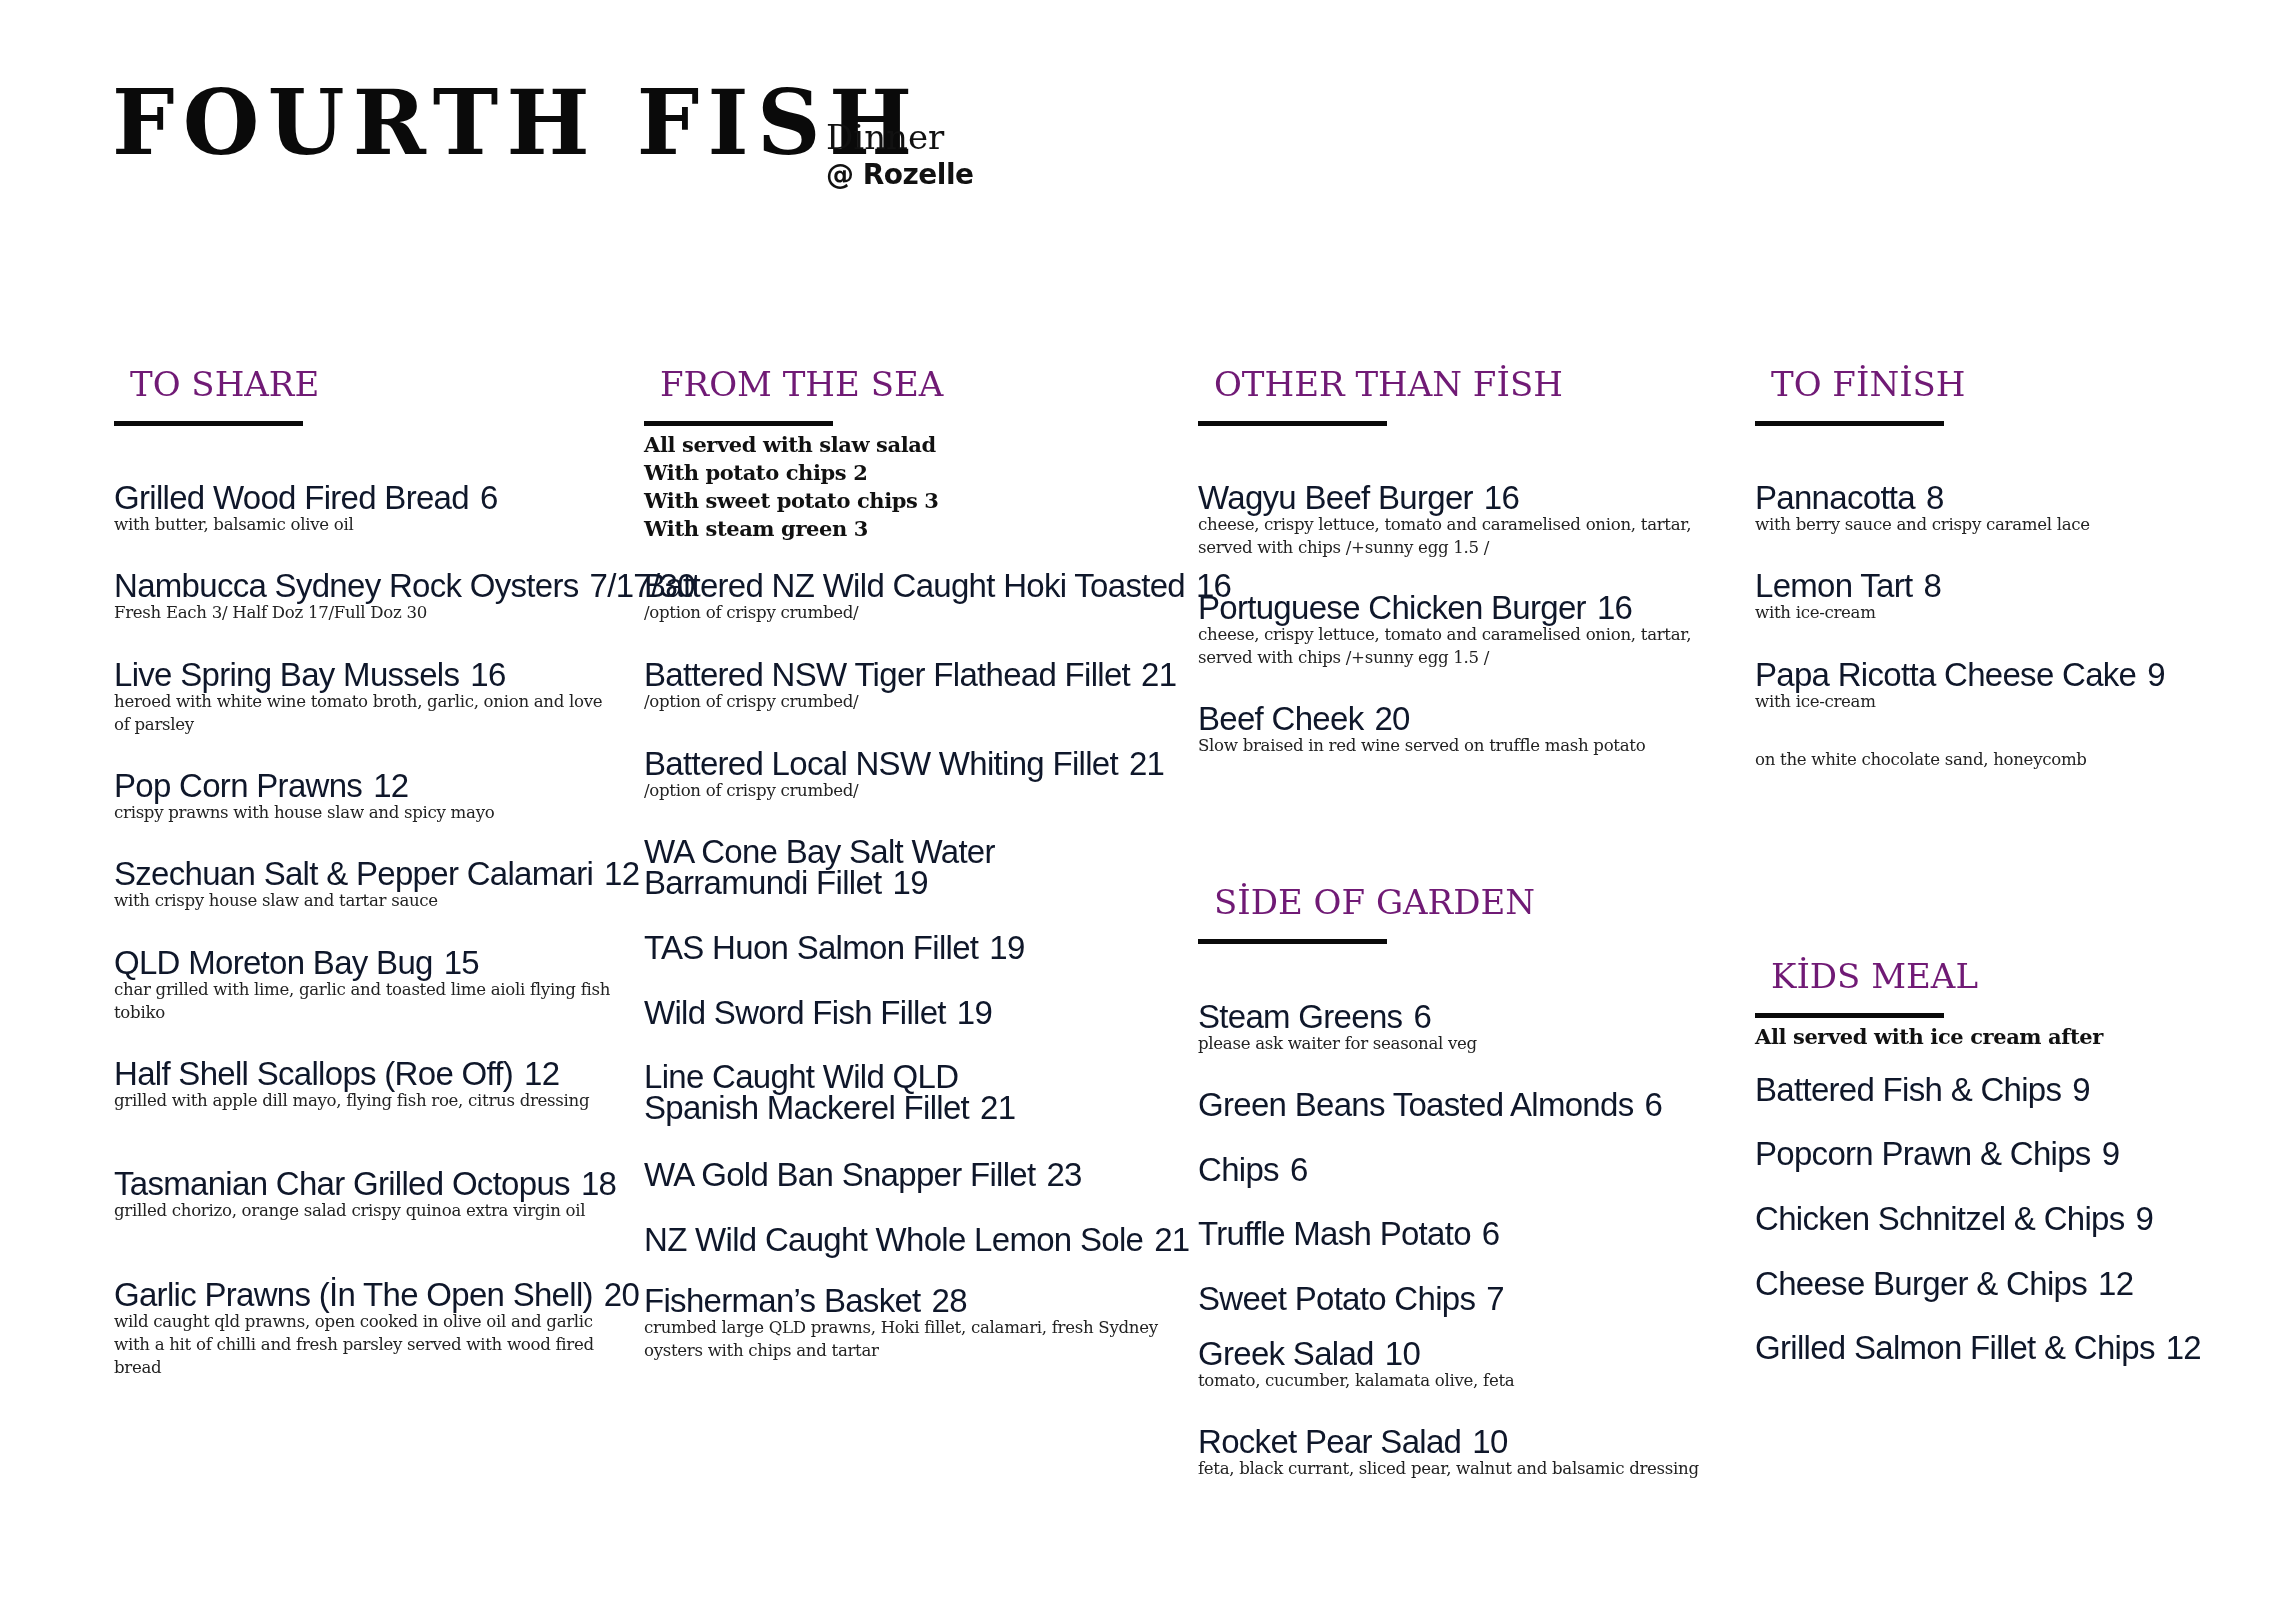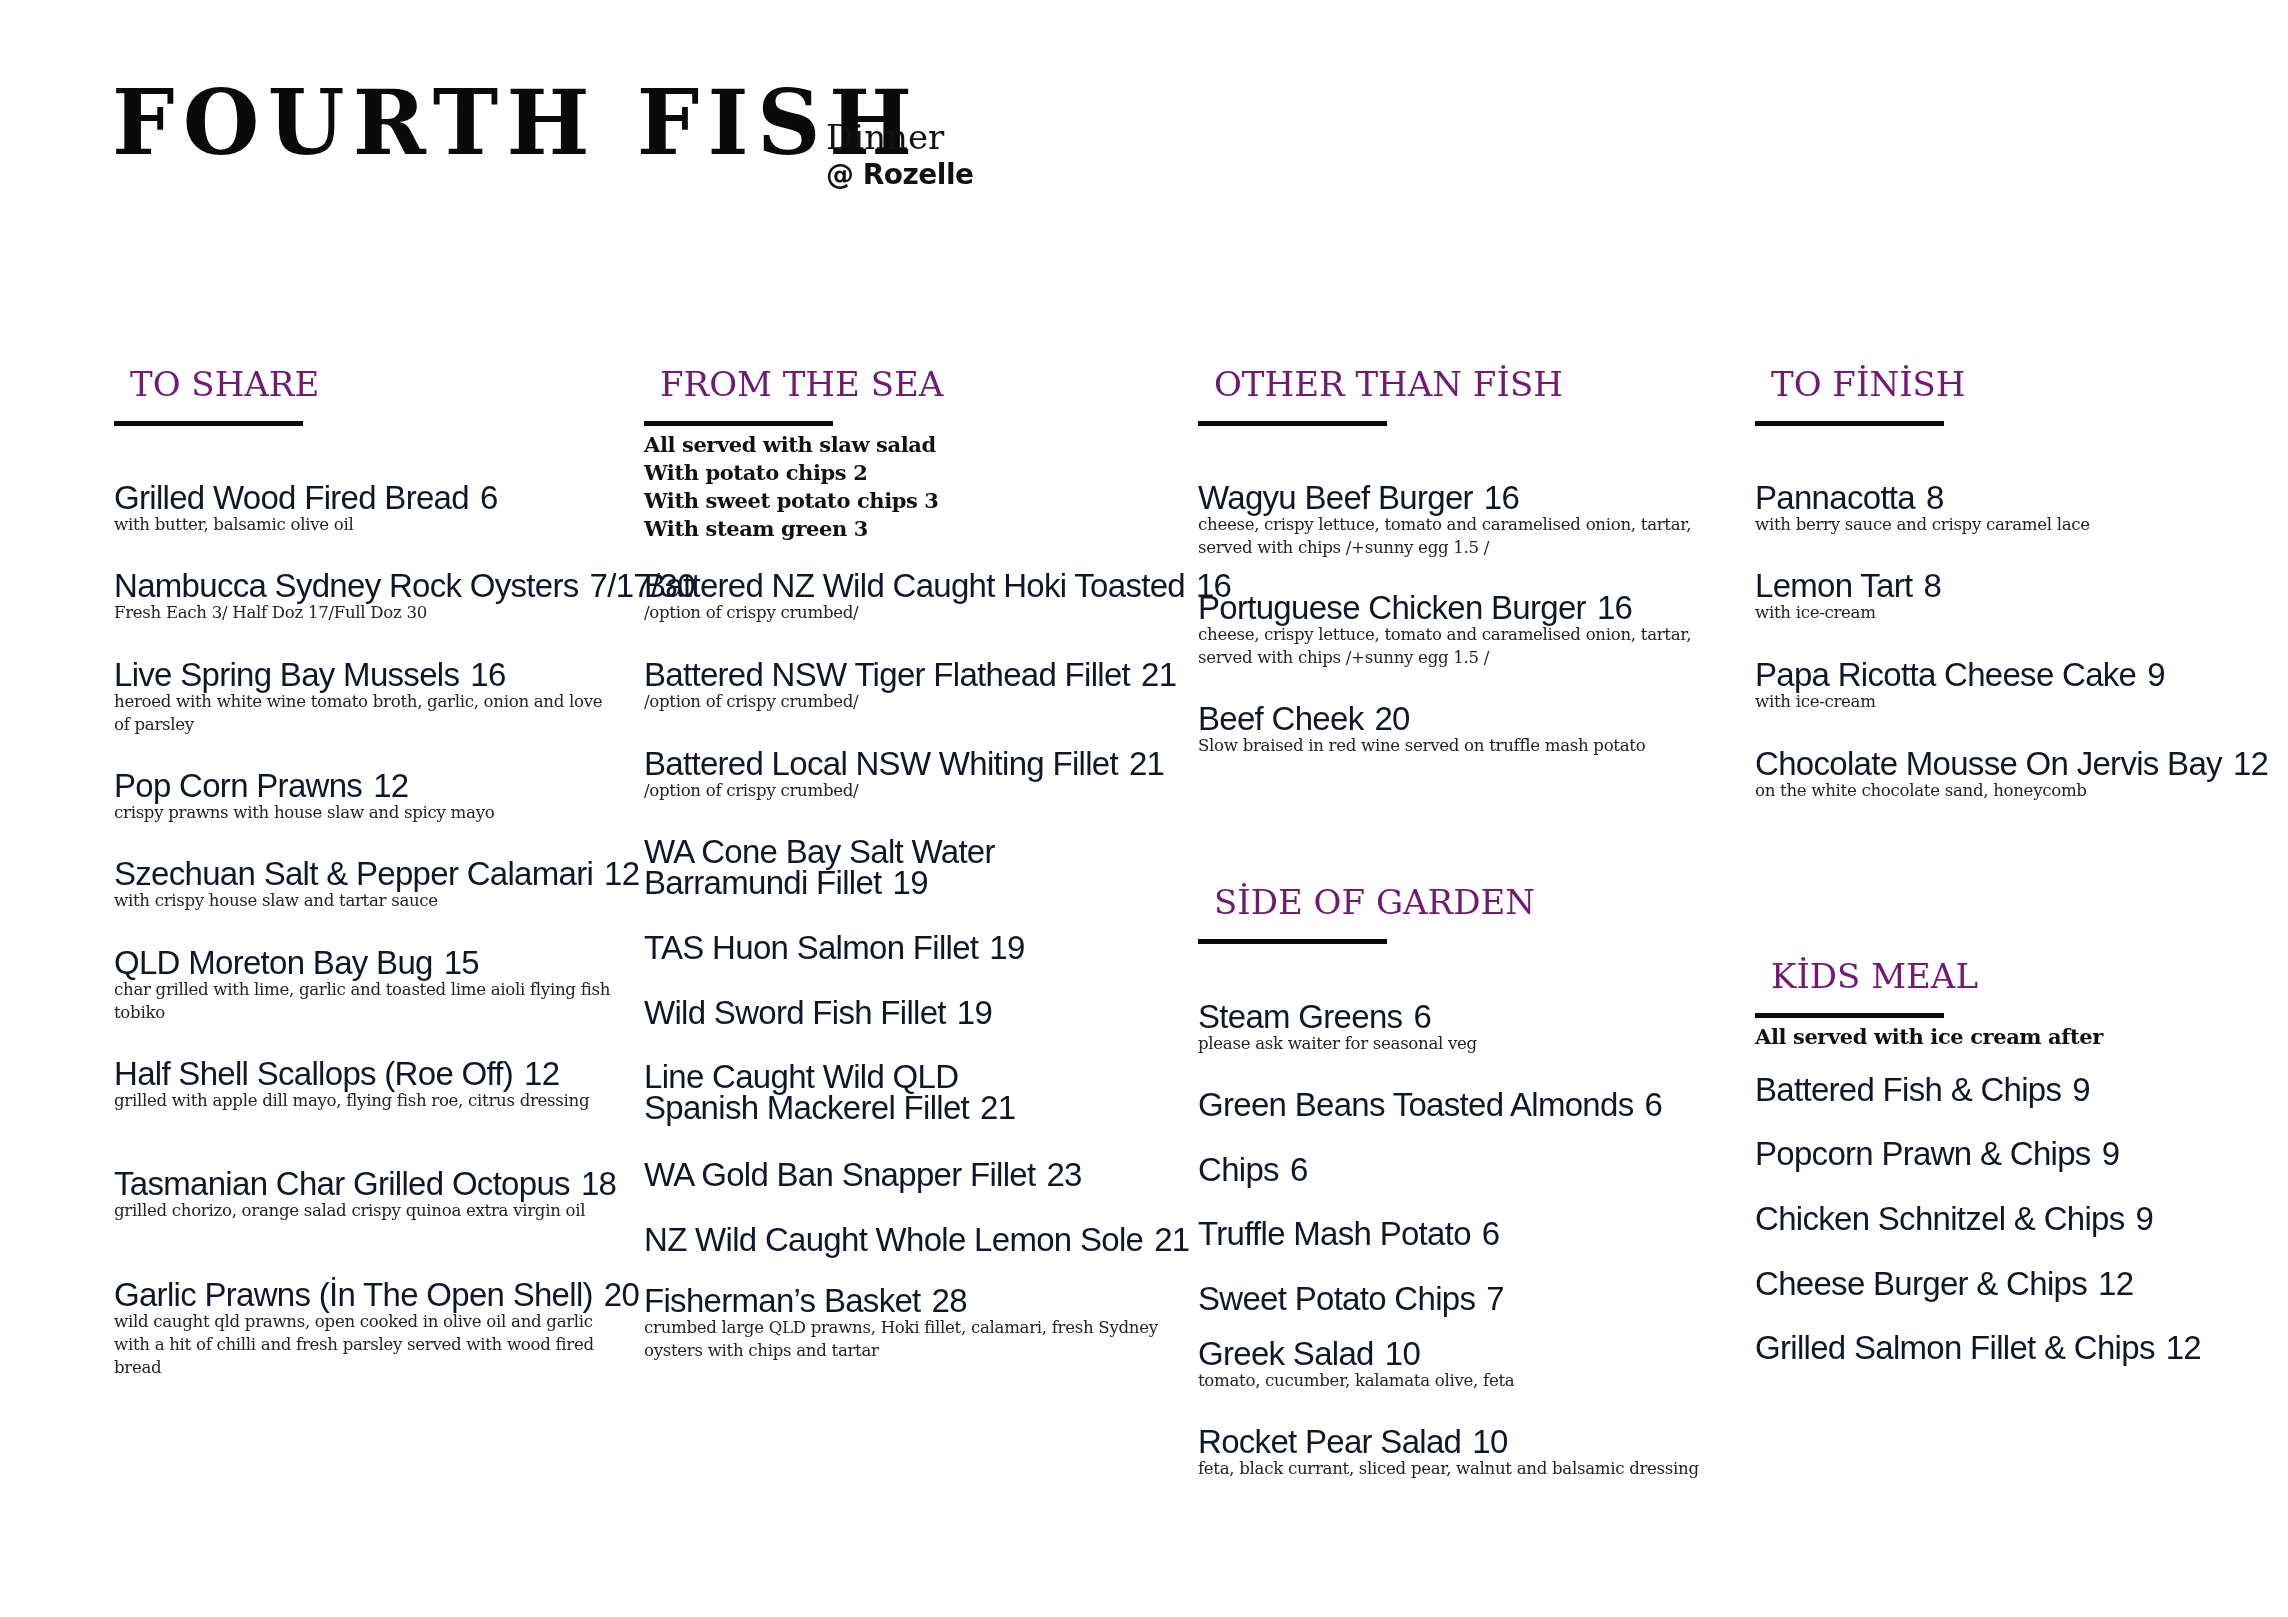--- a/index.html
+++ b/index.html
@@ -195,21 +195,20 @@
   </div>
   <div class="item" style="top:223px">
     <div class="name"><span>Lemon Tart</span><span class="price">8</span></div>
     <div class="desc">with ice-cream</div>
   </div>
   <div class="item" style="top:312px">
     <div class="name"><span>Papa Ricotta Cheese Cake</span><span class="price">9</span></div>
     <div class="desc">with ice-cream</div>
   </div>
   <div class="item" style="top:401px">
-    <div class="name"><span>Chocolate Mousse On Jervis Bay</span><span class="price">12</span></div>
     <div class="desc">on the white chocolate sand, honeycomb</div>
   </div>
 
   <div class="sub-section" style="top:592px">
     <h2 class="sec-title">KİDS MEAL</h2>
     <div class="bar"></div>
     <div class="intro">
       <div>All served with ice cream after</div>
     </div>
 

